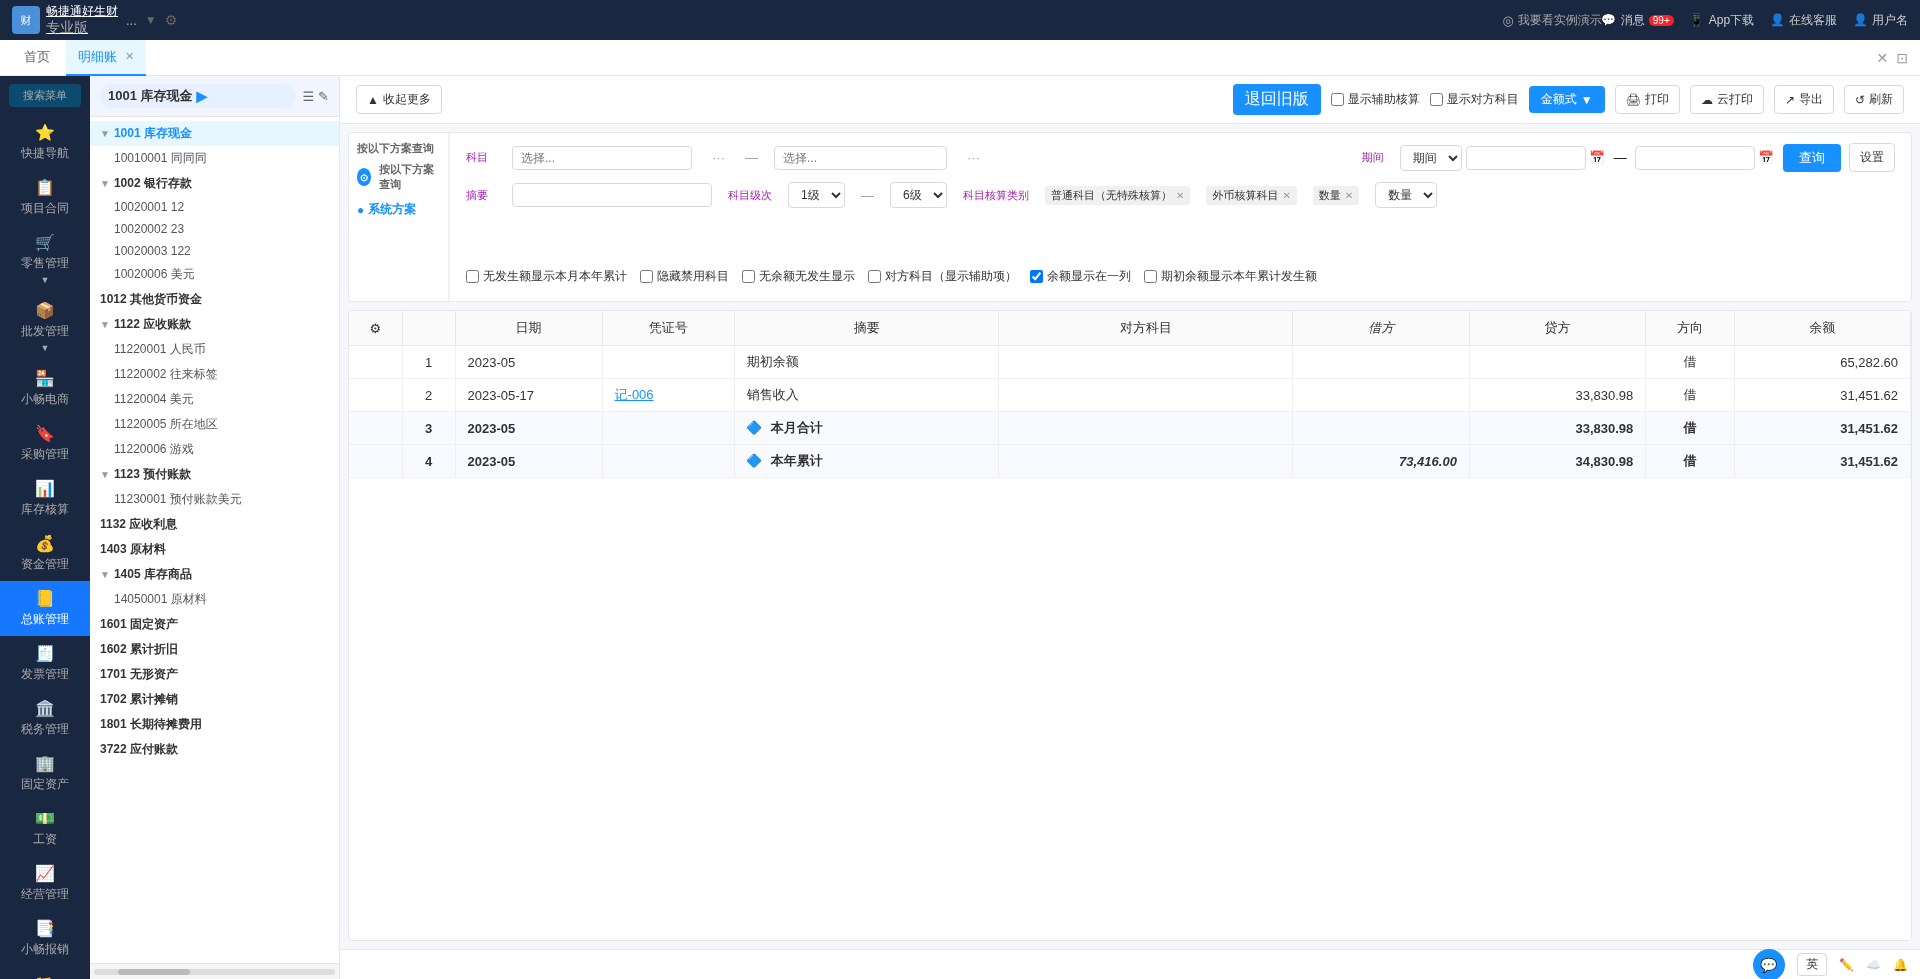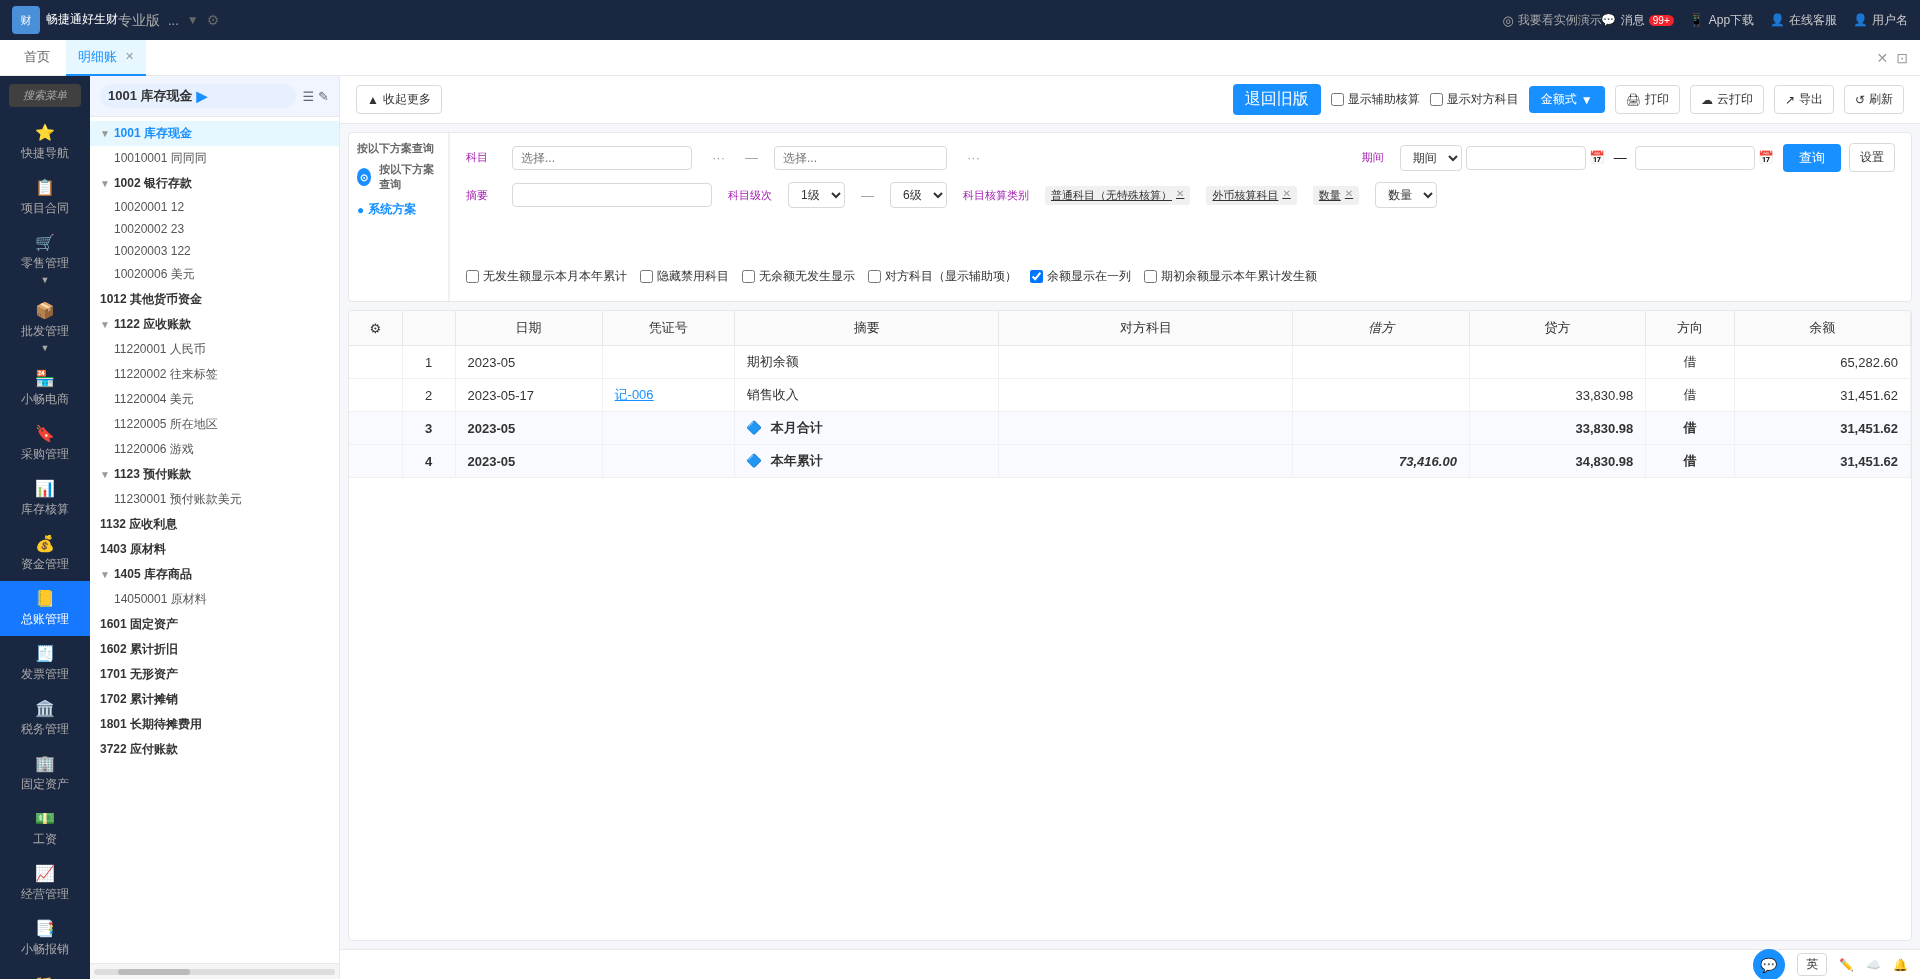--- a/index.html
+++ b/index.html
@@ -27,21 +27,21 @@
     }
     .tab-item { padding: 8px 12px; height: 36px; display: flex; align-items: center; gap: 4px; cursor: pointer; font-size: 13px; color: #666; border-bottom: 2px solid transparent; }
     .tab-item.active { color: #1890ff; background: #e6f7ff; border-bottom: 2px solid #1890ff; }
     .tab-close { color: #999; font-size: 11px; margin-left: 4px; cursor: pointer; }
 
     
     .main-layout { display: flex; height: calc(979px - 40px - 36px); }
 
     
     .sidebar { width: 90px; background: #1a2740; display: flex; flex-direction: column; align-items: center; padding-top: 8px; }
-    .sidebar-search { width: 72px; background: #404040; border-radius: 4px; color: #aaa; font-size: 11px; padding: 4px 8px; margin-bottom: 8px; text-align: center; cursor: pointer; font-style: italic; }
+    .sidebar-search { width: 72px; background: #0c4a6e; border-radius: 4px; color: #aaa; font-size: 11px; padding: 4px 8px; margin-bottom: 8px; text-align: center; cursor: pointer; }
     .sidebar-nav { display: flex; flex-direction: column; width: 100%; }
     .sidebar-item { display: flex; flex-direction: column; align-items: center; padding: 8px 4px; cursor: pointer; color: #aaa; font-size: 12px; gap: 3px; }
     .sidebar-item.active { background: #1677ff; color: #fff; }
     .sidebar-item-icon { font-size: 16px; }
 
     
     .content-area { flex: 1; display: flex; overflow: hidden; }
 
     
     .account-panel { width: 250px; background: #fff; border-right: 1px solid #e8e8e8; display: flex; flex-direction: column; overflow: hidden; }
@@ -70,21 +70,21 @@
     
     .filter-area { background: #fff; margin: 8px 8px 0; border-radius: 4px; border: 1px solid #e8e8e8; }
     .filter-body { padding: 10px 16px; display: flex; flex-direction: column; gap: 10px; }
     .filter-row { display: flex; align-items: center; gap: 16px; flex-wrap: wrap; }
     .filter-label { color: #a21caf; font-size: 11px; min-width: 30px; }
     .filter-input { border: 1px solid #d9d9d9; border-radius: 4px; padding: 4px 8px; font-size: 12px; color: #333; background: #fff; min-width: 120px; }
     .filter-select { border: 1px solid #d9d9d9; border-radius: 4px; padding: 4px 8px; font-size: 12px; color: #333; background: #fff; }
     .filter-date { display: flex; align-items: center; gap: 4px; }
     .btn-query { background: #1890ff; color: #fff; border: none; border-radius: 4px; padding: 5px 16px; cursor: pointer; font-size: 13px; }
     .btn-settings { background: #fff; color: #333; border: 1px solid #d9d9d9; border-radius: 4px; padding: 5px 10px; cursor: pointer; font-size: 12px; }
-    .tag-item { display: inline-flex; background: #f0f0f0; border-radius: 3px; padding: 2px 6px; font-size: 11px; color: #333; gap: 4px; text-decoration: underline; }
+    .tag-item { display: inline-flex; align-items: center; background: #f0f0f0; border-radius: 3px; padding: 2px 6px; font-size: 11px; color: #333; gap: 4px; }
     .tag-close { color: #999; cursor: pointer; font-size: 10px; }
     .filter-checkbox-row { display: flex; align-items: flex-end; gap: 13px; padding: 6px 0; margin-top: 44px; }
 
     
     .filter-with-scheme { display: flex; }
     .scheme-panel { width: 100px; border-right: 1px solid #f0f0f0; padding: 8px; font-weight: bold; }
     .scheme-title { font-size: 11px; color: #666; margin-bottom: 6px; }
     .scheme-item { font-size: 12px; color: #1890ff; padding: 3px 0; cursor: pointer; display: flex; align-items: center; gap: 4px; }
 
     
@@ -117,21 +117,21 @@
 
     .settings-icon-cell { cursor: pointer; }
     .scope-icon { width: 18px; height: 18px; border-radius: 50%; background: #1890ff; display: inline-flex; align-items: center; justify-content: center; color: #fff; font-size: 10px; margin-right: 4px; cursor: pointer; }
   </style>
 </head>
 <body>
 
 <div class="top-bar">
   <div class="top-bar-logo">
     <div class="logo-icon">财</div>
-    <div style="display:flex;flex-direction:row;line-height:1.2;">
+    <div style="display:flex;flex-direction:column;line-height:1.2;text-decoration:underline;">
       <span class="logo-text">畅捷通好生财</span>
       <span class="logo-edition">专业版</span>
     </div>
   </div>
   <div class="top-bar-company">
     <span style="color:#aaa;font-size:13px;">...</span>
     <span style="color:#666;font-size:12px;">▼</span>
     <span style="color:#666;font-size:14px;cursor:pointer;">⚙</span>
   </div>
   <div class="top-bar-demo">

